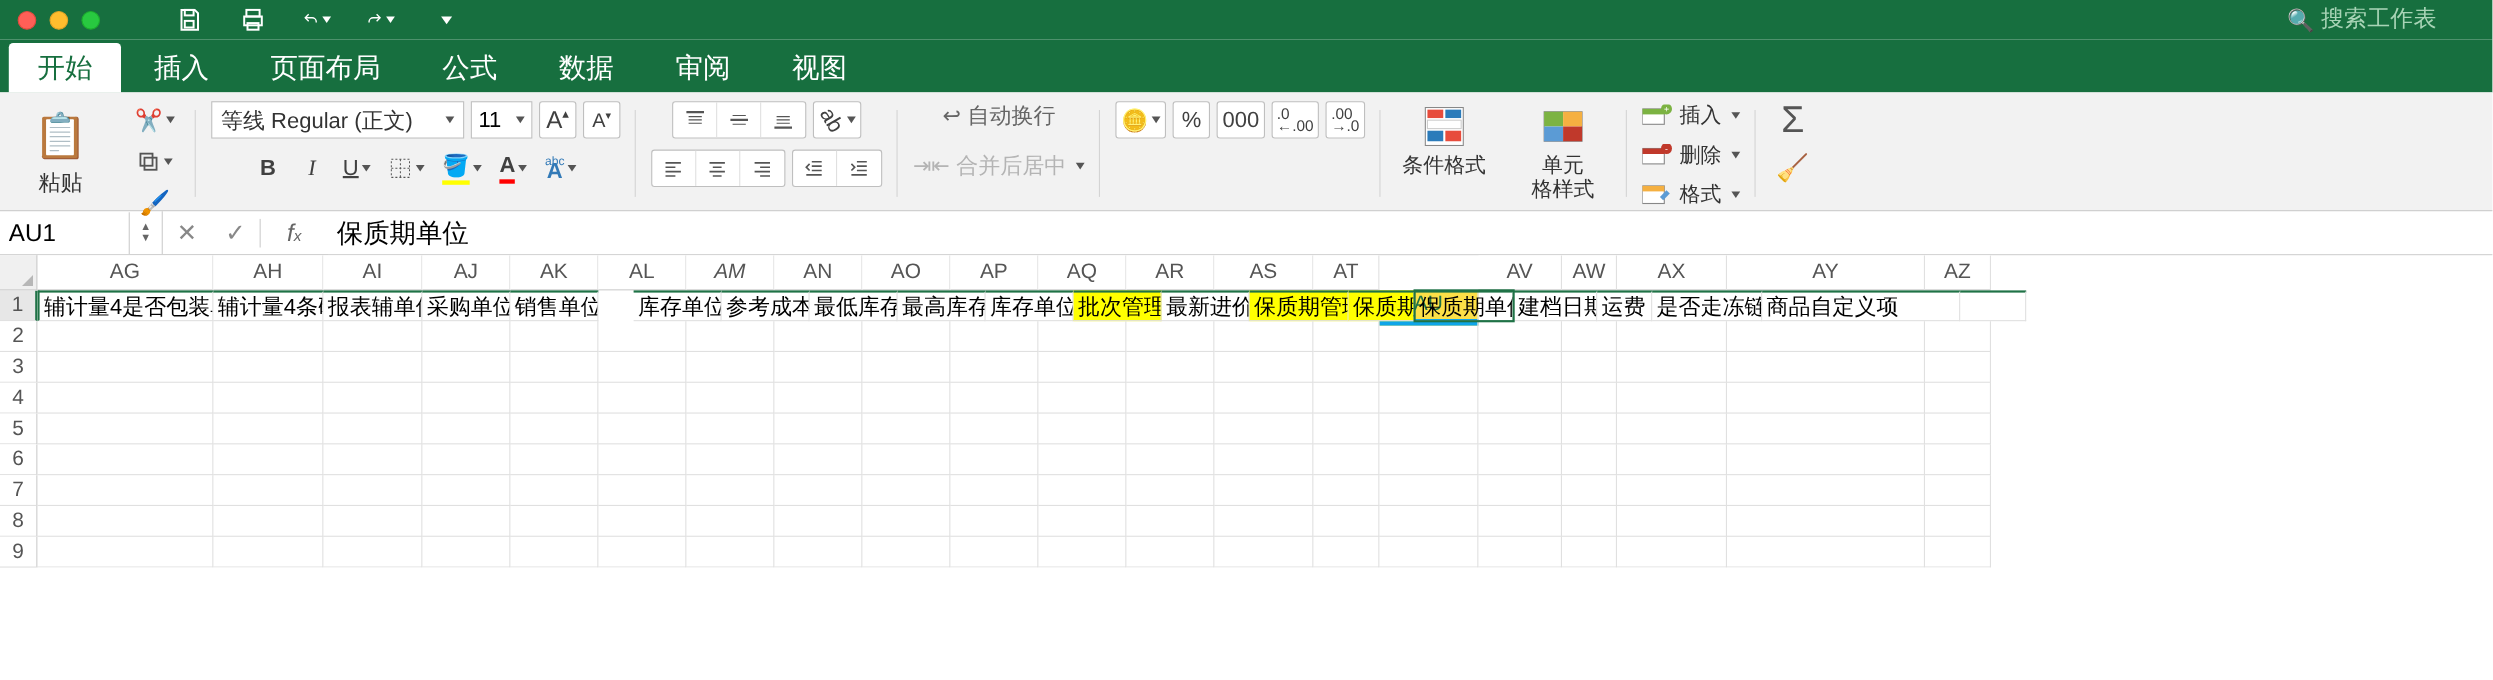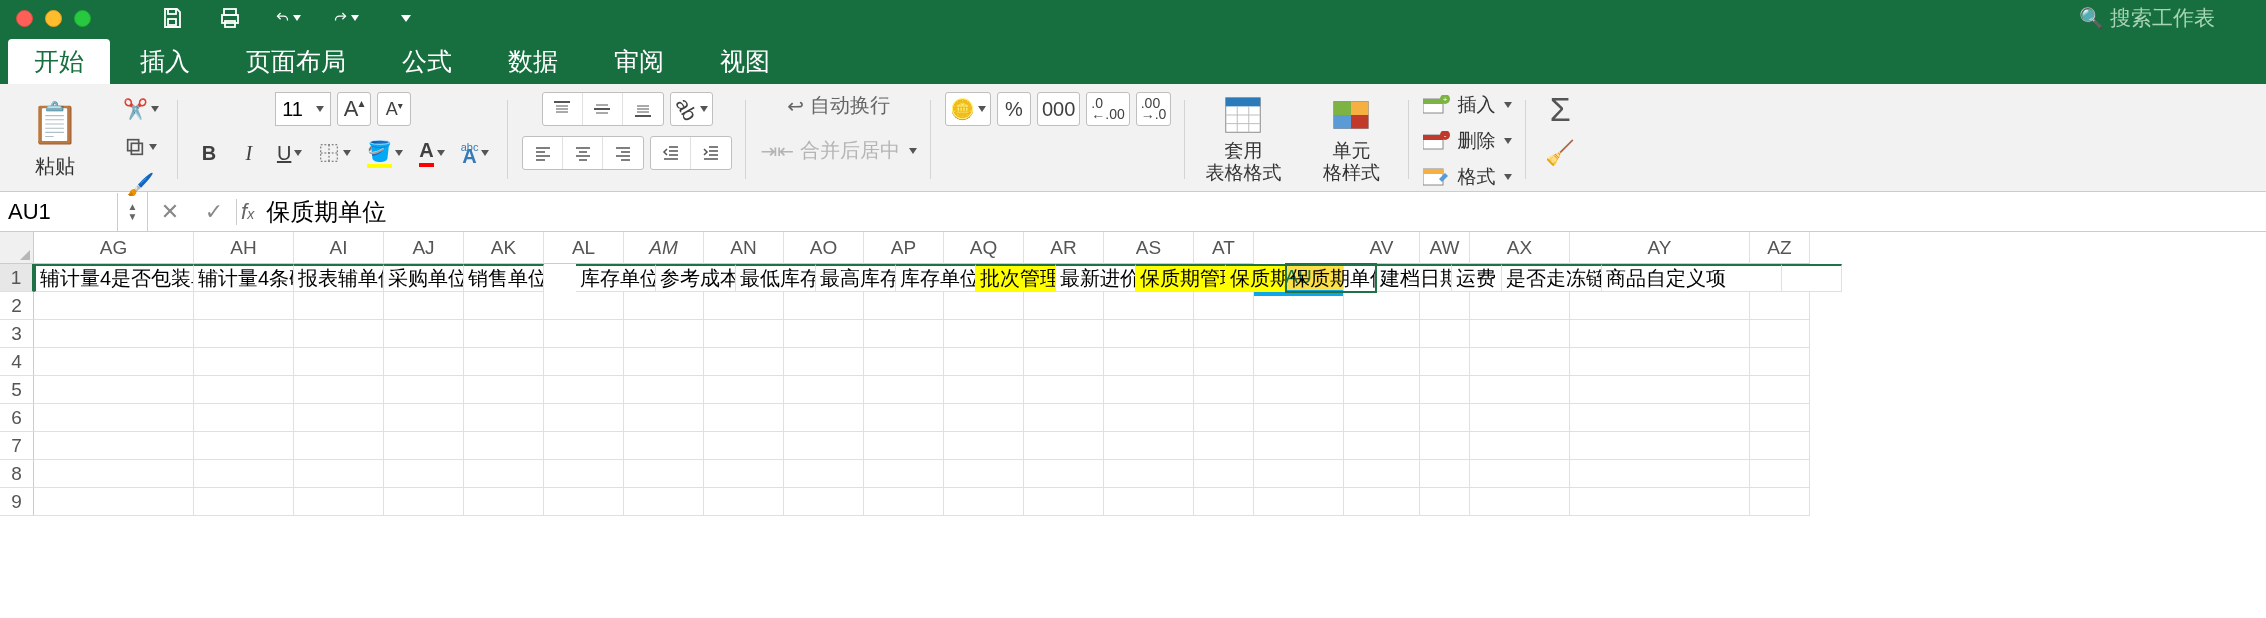--- a/index.html
+++ b/index.html
@@ -57,21 +57,21 @@
   .cells-ins { display:flex; align-items:center; gap:6px; font-size:19px; color:#333;}
   .cells-ins .ic { width:28px;height:20px; display:inline-block;}
   .sigma { font-size:34px; font-weight:300; color:#555;}
 
   
   .fxbar { height:40px; display:flex; align-items:center; border-bottom:1px solid #ccc; }
   .namebox { width:118px; height:38px; border:none; border-right:1px solid #ccc; padding: 0 8px; font-size:22px; outline:none;}
   .nb-arrows { width:30px; display:flex; flex-direction:column; align-items:center; border-right:1px solid #ccc; height:100%; justify-content:center;}
   .nb-arrows div { font-size:10px; color:#666; line-height:10px;}
   .fx-btn { width:44px; display:flex;align-items:center;justify-content:center; font-size:22px; color:#888; height:100%;}
-  .fx-label { font-style:italic; font-size:22px; color:#666; padding:0 4px; border-left:1px solid #ccc;}
+  .fx-label { font-style:italic; font-size:22px; color:#666; padding:0 24px; border-left:1px solid #ccc;}
   .fx-input { flex:1; height:38px; border:none; font-size:24px; padding:0 8px; outline:none;}
 
   
   .grid { display:flex; }
   .rowhdrs { display:flex; flex-direction:column;}
   .corner { width:34px; height:32px; background:#f0f0f0; border-right:1px solid #ccc; border-bottom:1px solid #ccc; position:relative;}
   .corner:after { content:""; position:absolute; right:3px; bottom:3px; width:0;height:0; border-left:10px solid transparent; border-bottom:10px solid #b7b7b7;}
   .rowhdr { width:34px; height:28px; background:#fff; border-right:1px solid #ccc; border-bottom:1px solid #e0e0e0; display:flex; align-items:center; justify-content:center; font-size:19px; color:#555;}
   .rowhdr.sel { background:#e7e7e7; border-right:2px solid #1f7246;}
   .cols { flex:1; overflow:hidden;}
@@ -166,20 +166,24 @@
           <span class="caret-d"></span>
         </div>
       <div class="btn">
           <span style="font-size:22px">🖌️</span>
         </div>
     </div>
   </div>
 
   <div class="group">
     <div class="row">
+      <div class="font-sel">
+          <span>等线 Regular (正文)</span>
+          <span class="caret-d"></span>
+        </div>
       <div class="size-sel">
           <span>11</span>
           <span class="caret-d"></span>
         </div>
       <div class="btn bordered" style="font-size:22px">A<span style="font-size:12px;position:relative;top:-6px">▴</span></div>
       <div class="btn bordered" style="font-size:18px">A<span style="font-size:10px;position:relative;top:-4px">▾</span></div>
     </div>
     <div class="row">
       <div class="btn" style="font-weight:bold">B</div>
       <div class="btn" style="font-style:italic;font-family:serif">I</div>
@@ -313,28 +317,27 @@
       <div class="btn bordered" style="font-size:14px;line-height:11px;text-align:left">.0<br>←.00</div>
       <div class="btn bordered" style="font-size:14px;line-height:11px;text-align:left">.00<br>→.0</div>
     </div>
   </div>
 
   <div class="group">
     <div class="row" style="gap:20px;align-items:flex-start">
       <div class="ico-big">
         <svg viewBox="0 0 48 48">
             <rect x="6" y="6" width="36" height="36" fill="#fff" stroke="#888"></rect>
-            <rect x="6" y="6" width="36" height="9" fill="#2b7bba"></rect>
-            <line x1="6" y1="24" x2="42" y2="24" stroke="#bbb"></line>
-            <line x1="6" y1="33" x2="42" y2="33" stroke="#bbb"></line>
-            <line x1="18" y1="15" x2="18" y2="42" stroke="#bbb"></line>
-            <line x1="30" y1="15" x2="30" y2="42" stroke="#bbb"></line>
+            <rect x="8" y="8" width="15" height="8" fill="#e74c3c"></rect>
+            <rect x="25" y="8" width="15" height="8" fill="#2b7bba"></rect>
+            <rect x="8" y="18" width="32" height="8" fill="#fff" stroke="#ccc"></rect>
+            <rect x="8" y="28" width="15" height="10" fill="#2b7bba"></rect>
+            <rect x="25" y="28" width="15" height="10" fill="#e74c3c"></rect>
           </svg>
-        <div class="ico-big-label" style="white-space:pre">套用
-表格格式</div>
+        <div class="ico-big-label">条件格式</div>
       </div>
       <div class="ico-big">
         <svg viewBox="0 0 48 48">
             <rect x="6" y="10" width="36" height="28" fill="#fff" stroke="#888"></rect>
             <rect x="6" y="10" width="18" height="14" fill="#7cb342"></rect>
             <rect x="24" y="10" width="18" height="14" fill="#f5b041"></rect>
             <rect x="6" y="24" width="18" height="14" fill="#5b9bd5"></rect>
             <rect x="24" y="24" width="18" height="14" fill="#c0392b"></rect>
           </svg>
         <div class="ico-big-label" style="white-space:pre">单元

